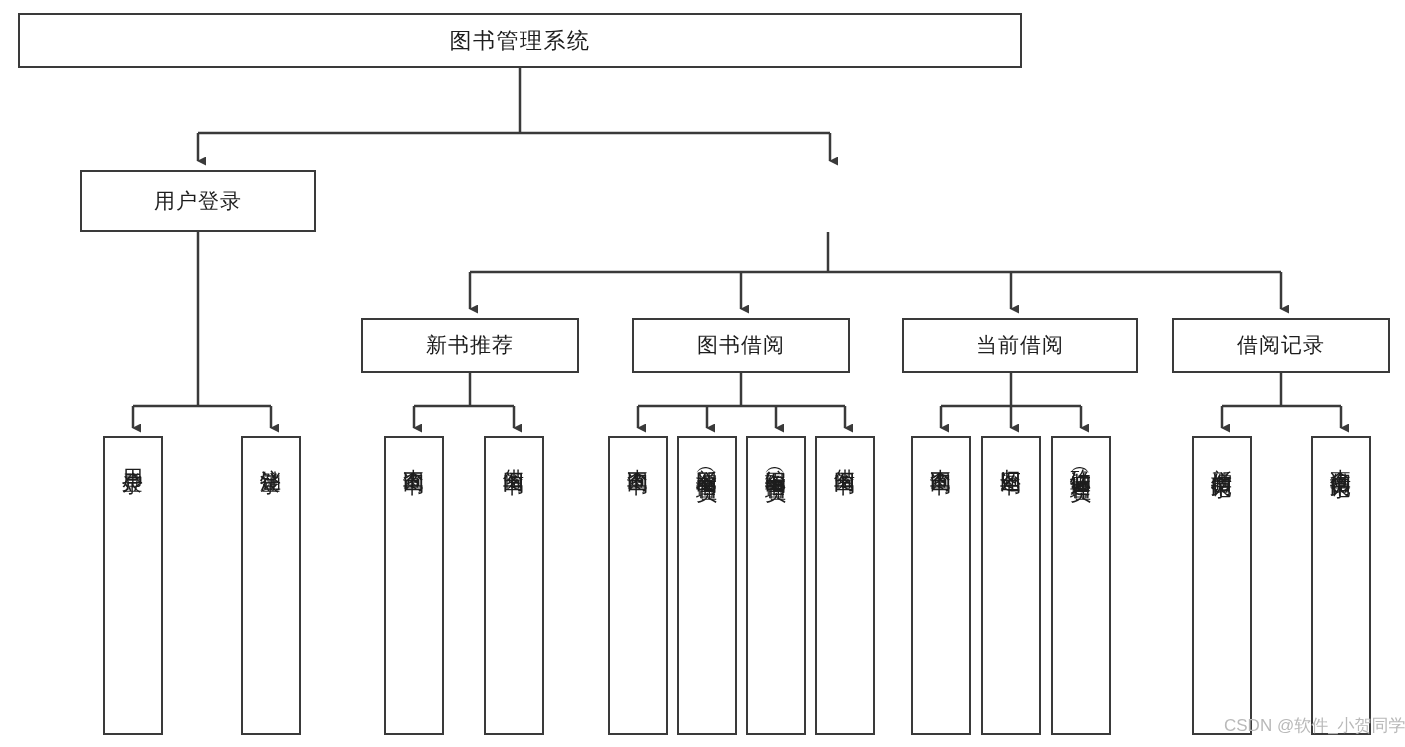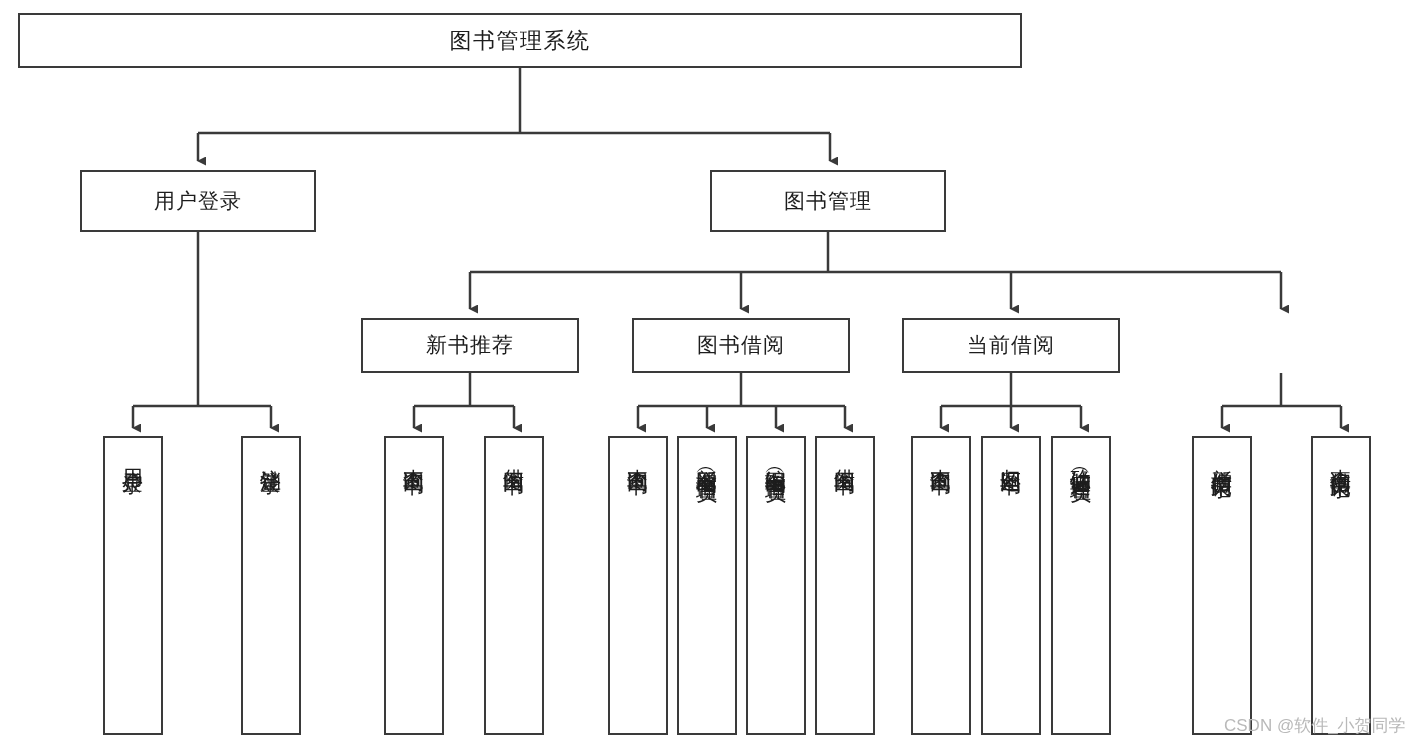--- a/index.html
+++ b/index.html
@@ -131,32 +131,32 @@
     </g>
   </svg>
 
   <div class="node root horiz" style="left:18px; top:13px; width:1004px; height:55px;">
     <span class="node-label">图书管理系统</span>
   </div>
 
   <div class="node horiz" style="left:80px; top:170px; width:236px; height:62px;">
     <span class="node-label">用户登录</span>
   </div>
-  <div class="node horiz" style="left:710px; top:170px; width:236px; height:62px;">
-    <span class="node-label">图书管理</span>
-  </div>
 
   <div class="node horiz" style="left:361px; top:318px; width:218px; height:55px;">
     <span class="node-label">新书推荐</span>
   </div>
   <div class="node horiz" style="left:632px; top:318px; width:218px; height:55px;">
     <span class="node-label">图书借阅</span>
   </div>
-  <div class="node horiz" style="left:902px; top:318px; width:218px; height:55px;">
+  <div class="node horiz" style="left:902px; top:318px; width:236px; height:55px;">
     <span class="node-label">当前借阅</span>
+  </div>
+  <div class="node horiz" style="left:1172px; top:318px; width:218px; height:55px;">
+    <span class="node-label">借阅记录</span>
   </div>
 
   <div class="node vert" style="left:103px; top:436px; width:60px; height:299px;">
     <span class="node-label">用户登录</span>
   </div>
   <div class="node vert" style="left:241px; top:436px; width:60px; height:299px;">
     <span class="node-label">注销登录</span>
   </div>
 
   <div class="node vert" style="left:384px; top:436px; width:60px; height:299px;">

